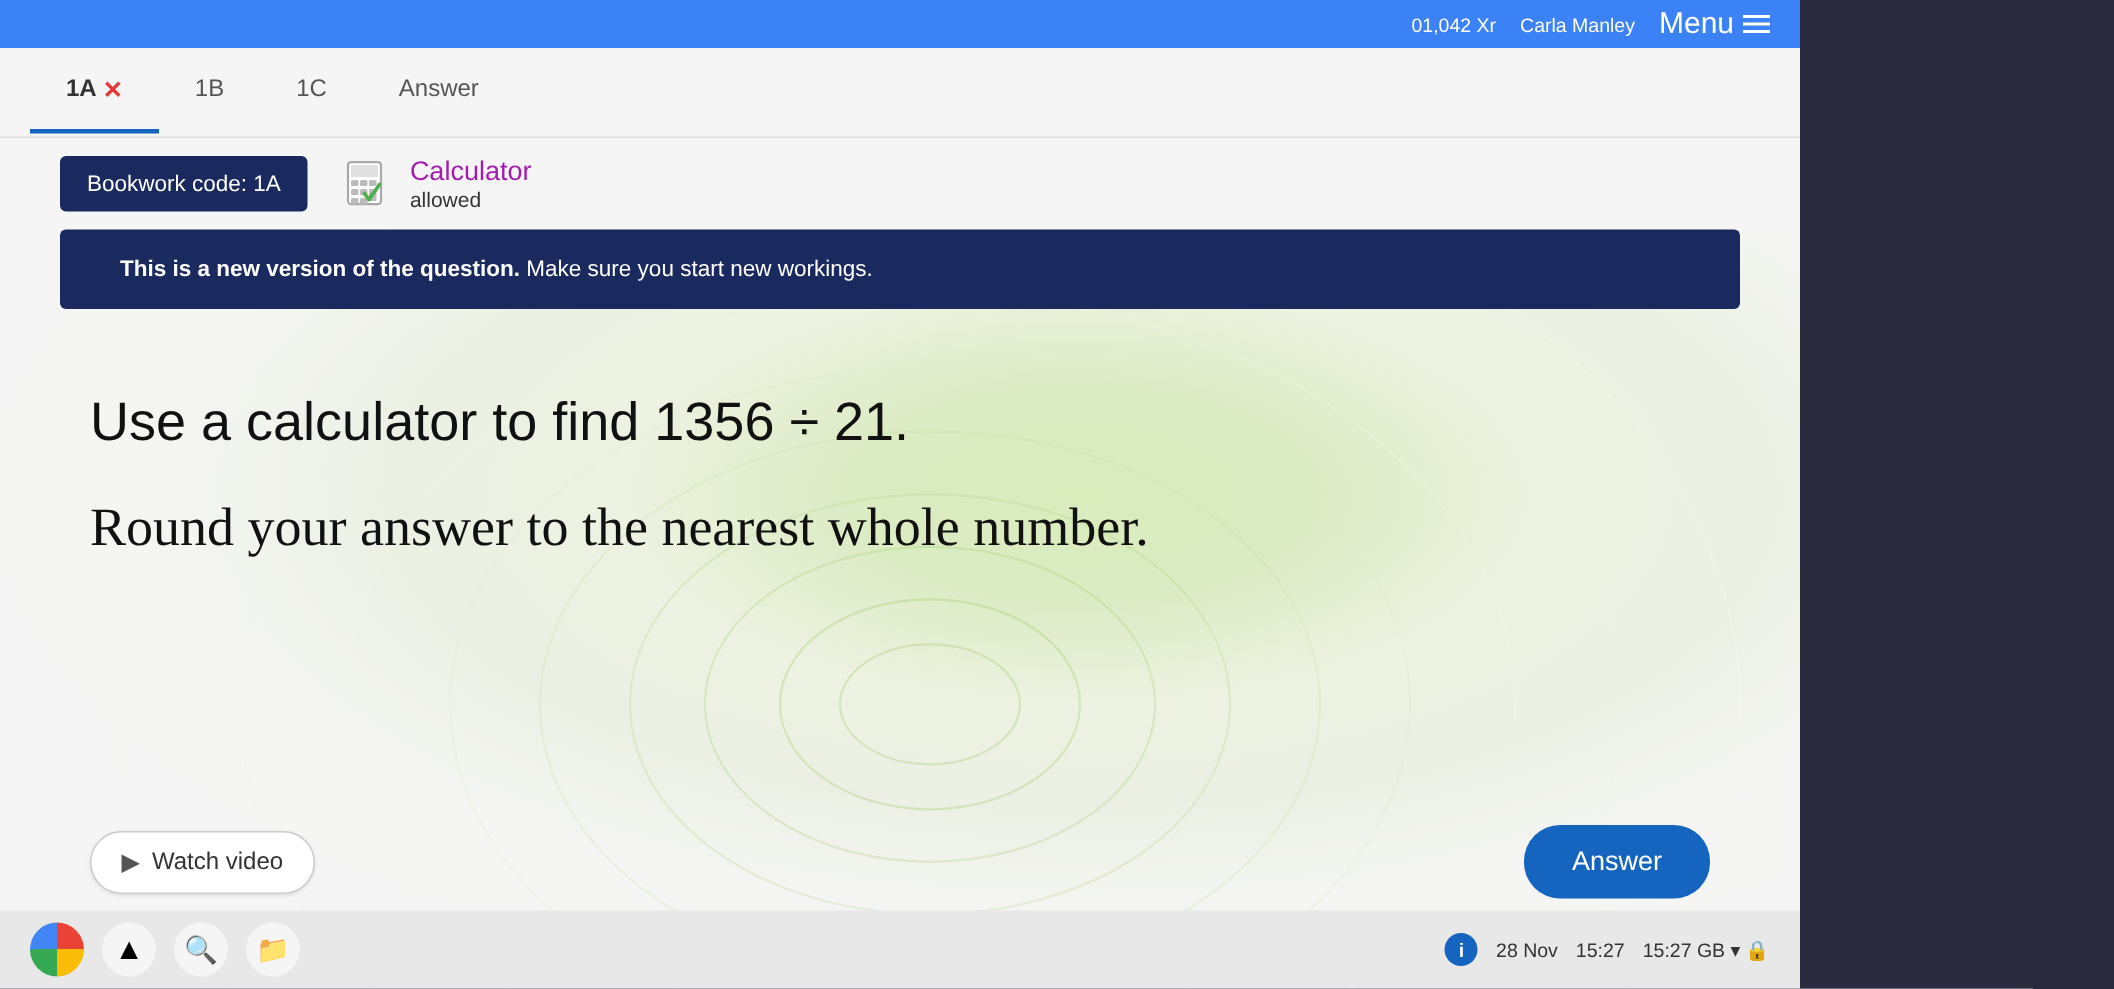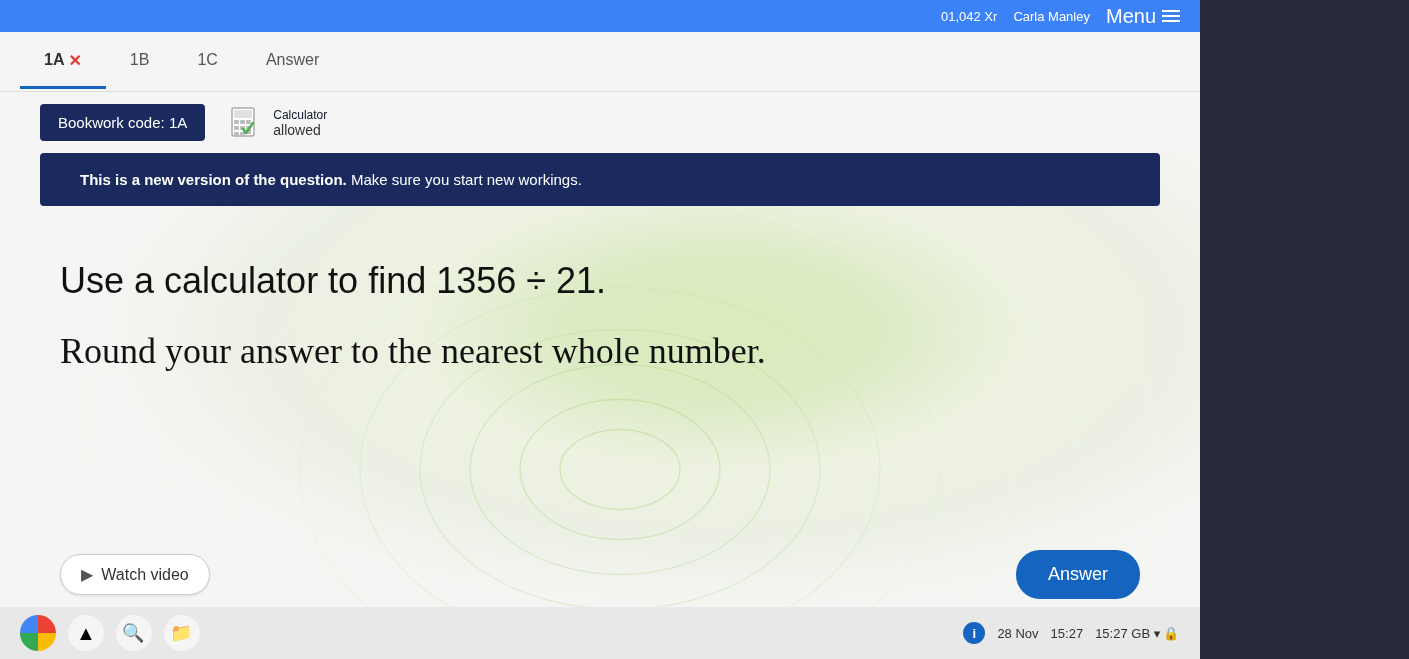--- a/index.html
+++ b/index.html
@@ -360,21 +360,21 @@
         <rect x="17" y="15" width="5" height="4" rx="1" fill="#bbb"></rect>
         <rect x="5" y="21" width="5" height="4" rx="1" fill="#bbb"></rect>
         <rect x="11" y="21" width="5" height="4" rx="1" fill="#bbb"></rect>
         <rect x="17" y="21" width="5" height="8" rx="1" fill="#bbb"></rect>
         <rect x="5" y="27" width="5" height="4" rx="1" fill="#bbb"></rect>
         <rect x="11" y="27" width="5" height="4" rx="1" fill="#bbb"></rect>
 
         <polyline points="14,24 17,28 24,18" fill="none" stroke="#4CAF50" stroke-width="2.5" stroke-linecap="round" stroke-linejoin="round"></polyline>
       </svg>
       <div>
-        <div style="font-size:12px; color:#0f172a;">Calculator</div>
+        <div style="font-size:18px; color:#a21caf;">Calculator</div>
         <div style="font-size:14px; color:#333;">allowed</div>
       </div>
     </div>
   </div>
 
   <div class="alert-banner">
     <strong>This is a new version of the question.</strong><span> Make sure you start new workings.</span>
   </div>
 
   <div class="question-area">

